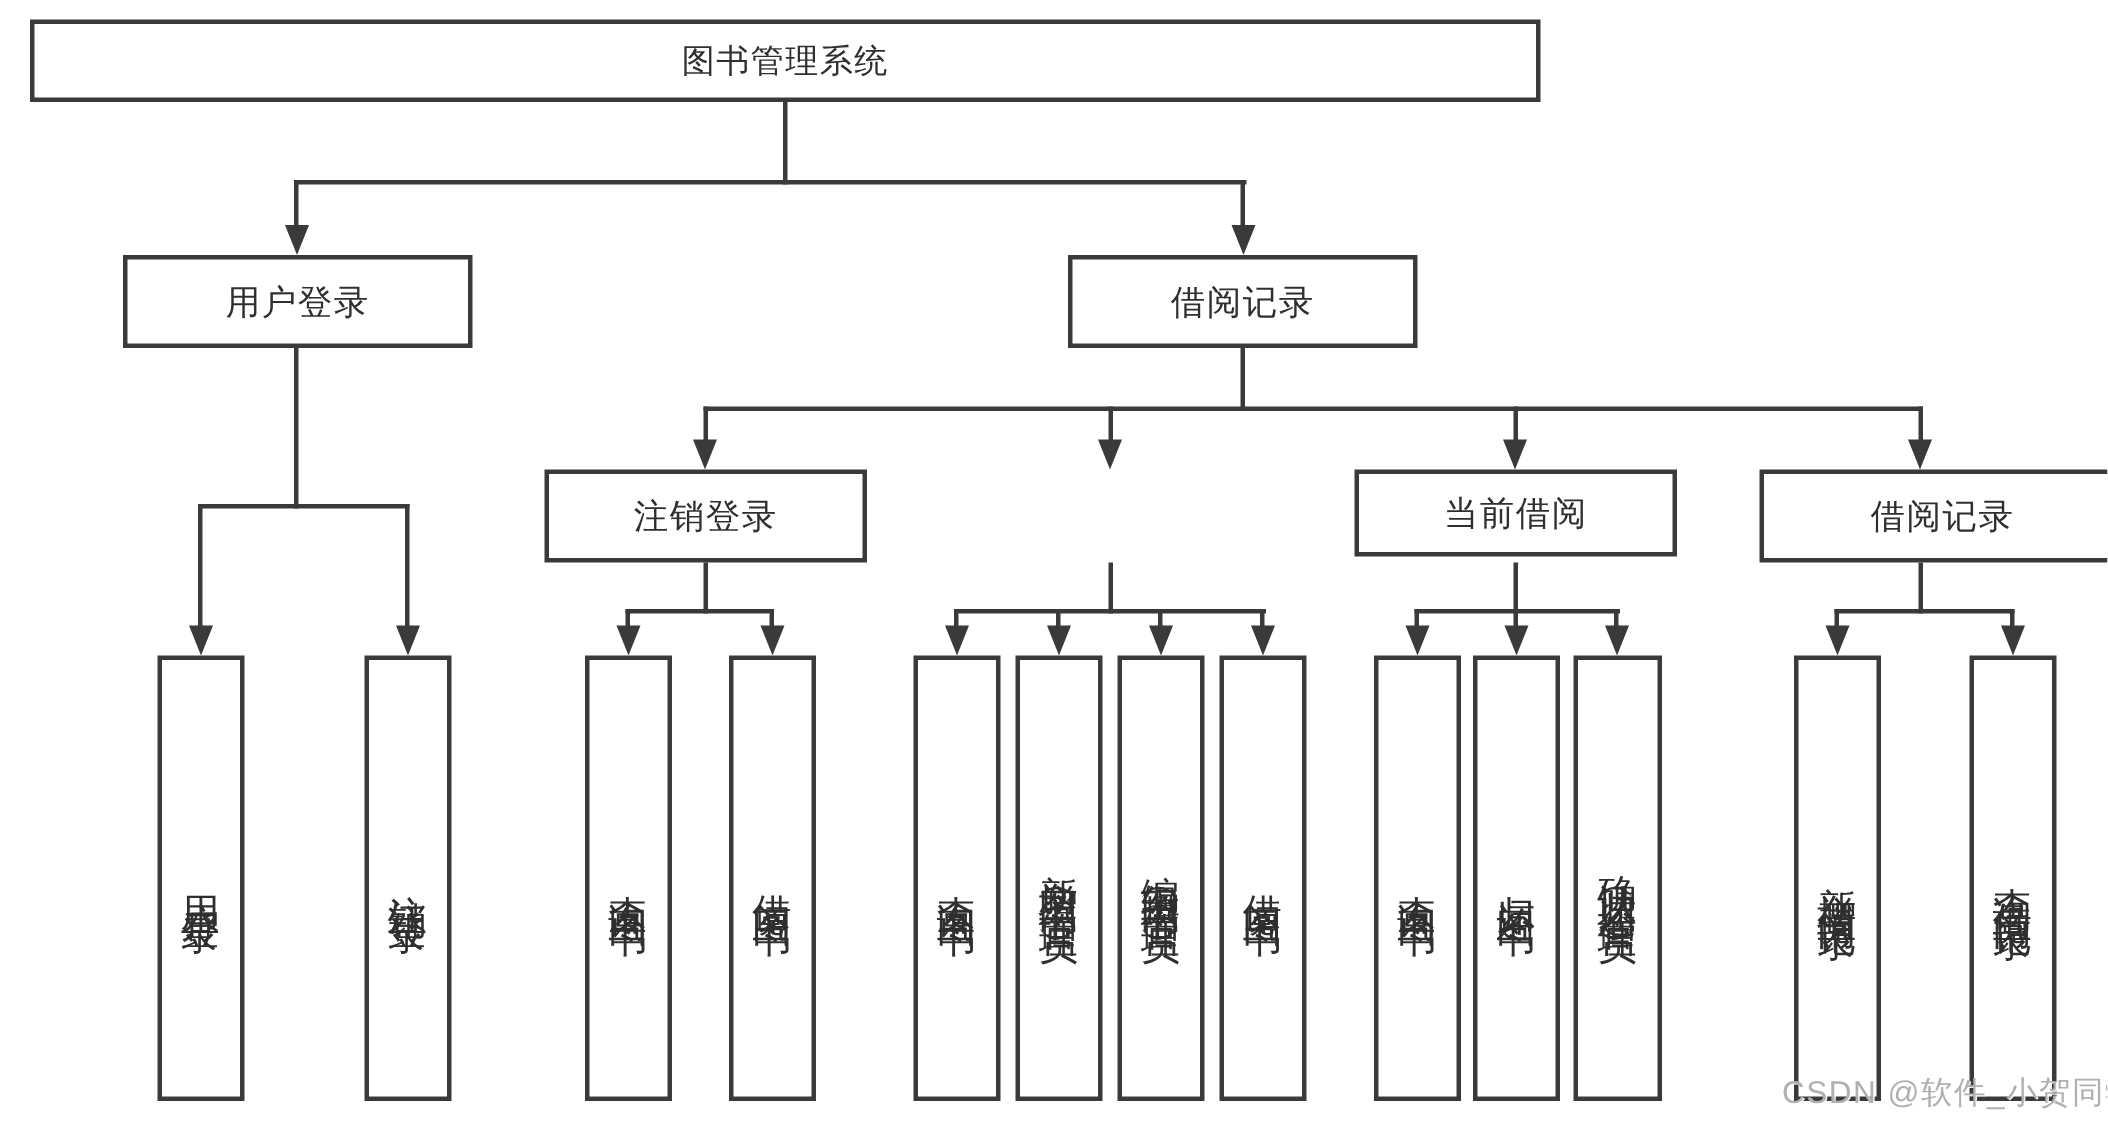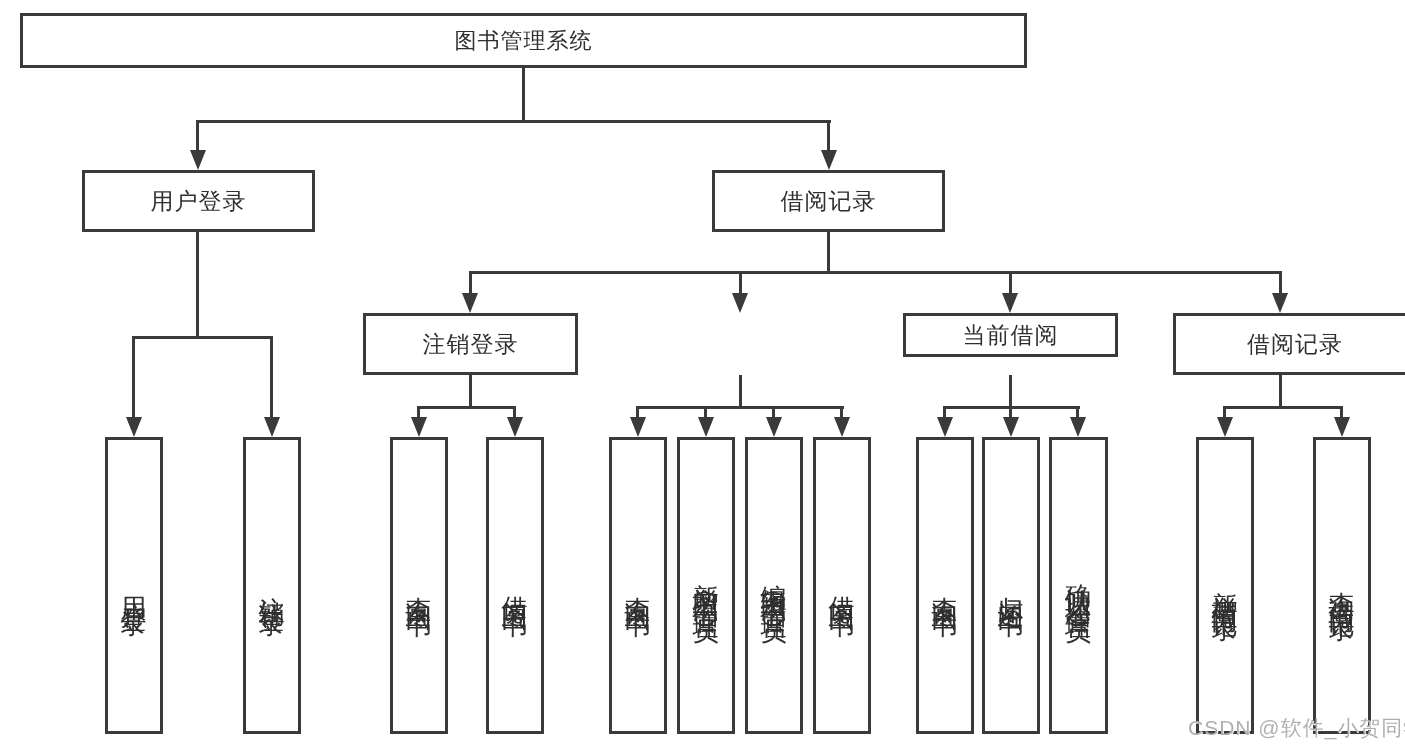--- a/index.html
+++ b/index.html
@@ -83,21 +83,21 @@
   <div class="vl" style="left:469px;top:271px;height:24px"></div>
   <div class="vl" style="left:739px;top:271px;height:24px"></div>
   <div class="vl" style="left:1009px;top:271px;height:24px"></div>
   <div class="vl" style="left:1279px;top:271px;height:24px"></div>
   <div class="ar" style="left:462px;top:293px"></div>
   <div class="ar" style="left:732px;top:293px"></div>
   <div class="ar" style="left:1002px;top:293px"></div>
   <div class="ar" style="left:1272px;top:293px"></div>
 
   <div class="box hlabel" style="left:363px;top:313px;width:215px;height:62px">注销登录</div>
-  <div class="box hlabel" style="left:903px;top:313px;width:215px;height:44px">当前借阅</div>
+  <div class="box hlabel" style="left:903px;top:313px;width:215px;height:58px">当前借阅</div>
   <div class="box hlabel" style="left:1173px;top:313px;width:244px;height:62px">借阅记录</div>
 
   <div class="vl" style="left:469px;top:375px;height:34px"></div>
   <div class="hl" style="left:417px;top:406px;width:99px"></div>
   <div class="vl" style="left:417px;top:406px;height:13px"></div>
   <div class="vl" style="left:513px;top:406px;height:13px"></div>
   <div class="ar" style="left:411px;top:417px"></div>
   <div class="ar" style="left:507px;top:417px"></div>
 
   <div class="vl" style="left:739px;top:375px;height:34px"></div>

